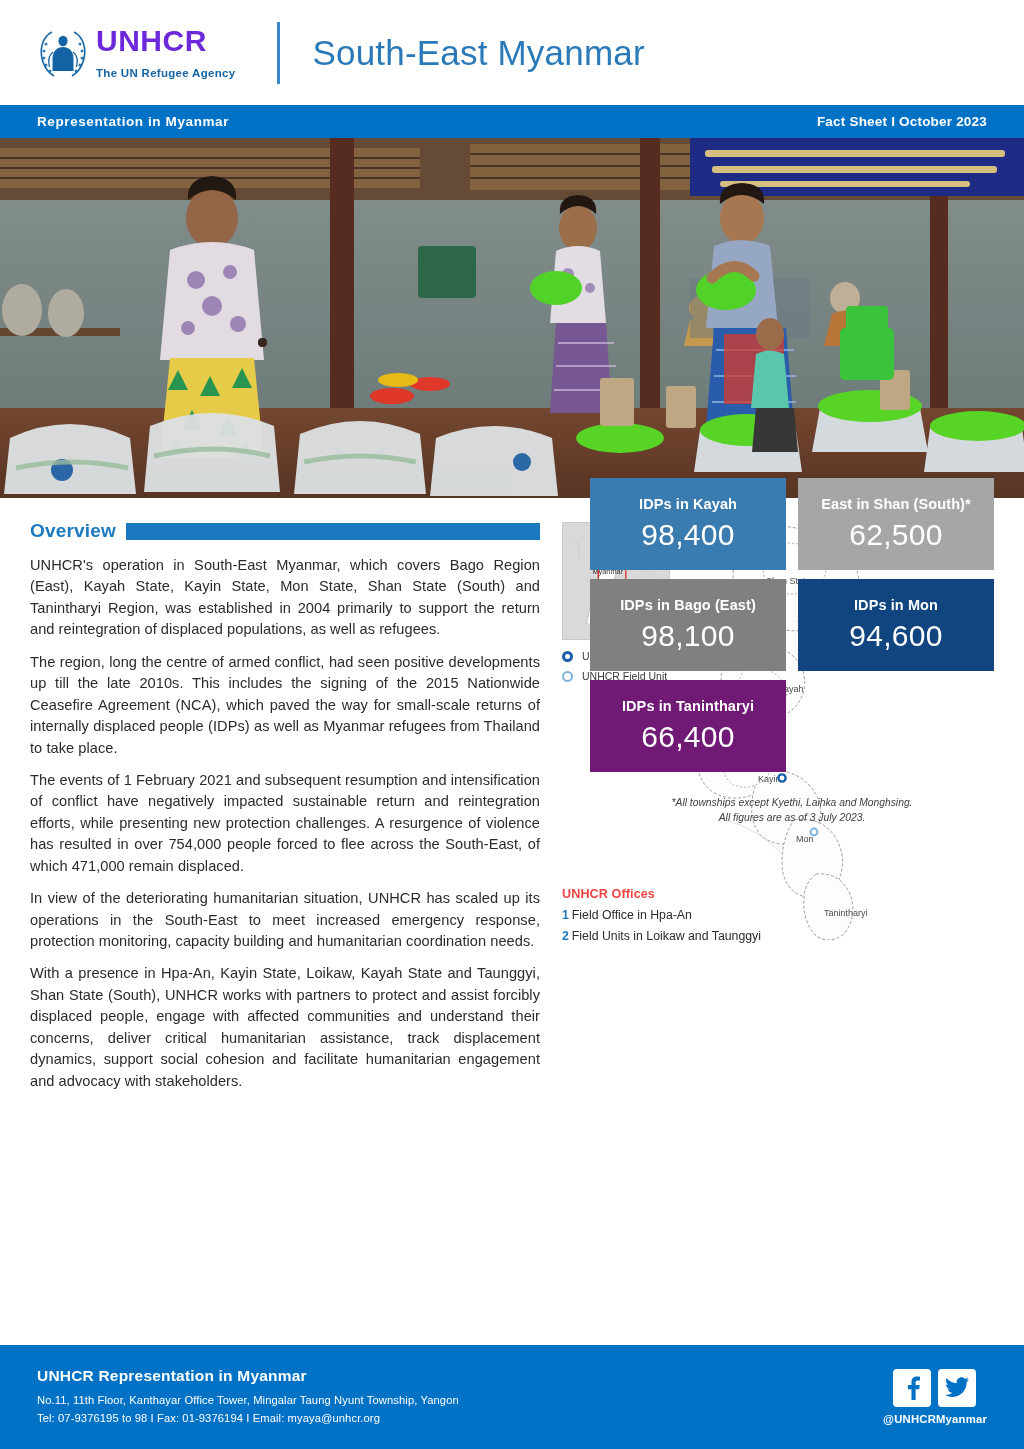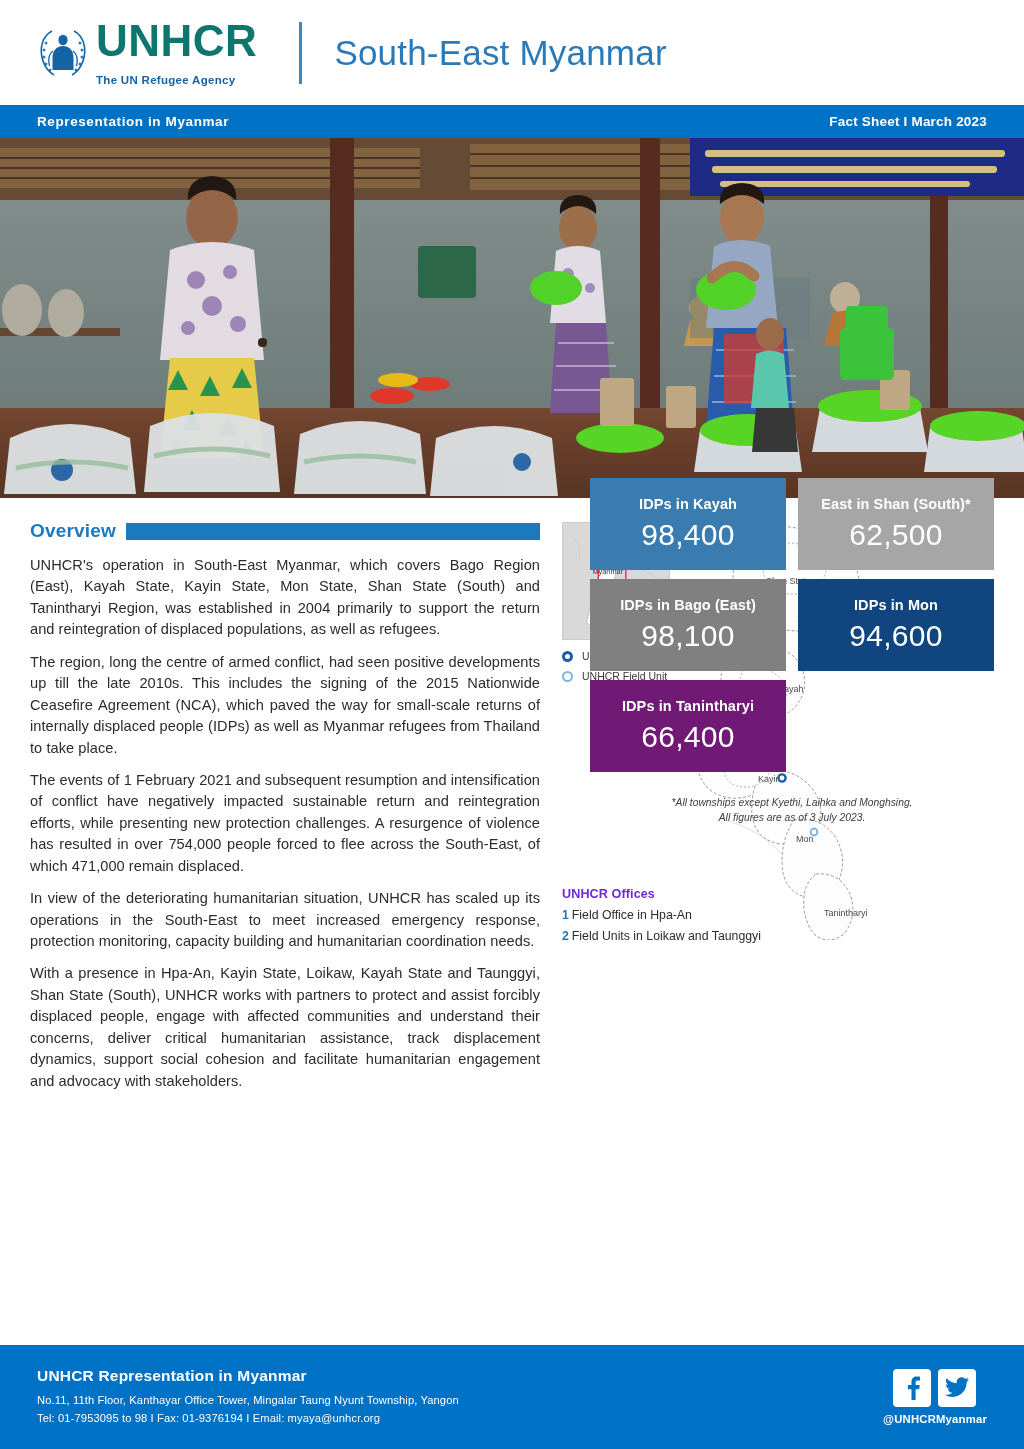--- a/index.html
+++ b/index.html
@@ -17,22 +17,22 @@
     height: 105px;
     display: flex;
     align-items: center;
     padding-left: 36px;
     background: #ffffff;
   }
   .logo-block { display: flex; align-items: center; }
   .logo-emblem { width: 54px; height: 58px; flex: 0 0 54px; }
   .logo-words { margin-left: 6px; }
   .logo-unhcr {
-    font-size: 44px; font-weight: bold; letter-spacing: .5px;
-    color: #0f766e; line-height: 0.98;
+    font-size: 30px; font-weight: bold; letter-spacing: .5px;
+    color: #6d28d9; line-height: 0.98;
     font-family: "Liberation Sans", sans-serif;
   }
   .logo-tag {
     font-size: 11.5px; font-weight: bold; color: #1464a5;
     letter-spacing: .3px; margin-top: 12px;
   }
   .title-divider {
     width: 3px; height: 62px; background: #3a87c8;
     margin: 0 32px 0 42px;
   }
@@ -106,21 +106,21 @@
   }
   .main-map svg { display:block; width:100%; height:100%; }
 
   .north { position: absolute; right: 22px; top: 6px; text-align: center; }
   .north .n-letter { font-size: 14px; font-weight: bold; color: #111; line-height: 1; }
   .north svg { display:block; margin: 2px auto 0; }
 
   
   .offices { position: absolute; left: 4px; top: 367px; }
   .offices-title {
-    font-size: 12.6px; font-weight: bold; color: #6d28d9;
+    font-size: 12.6px; font-weight: bold; color: #ef4444;
     margin-bottom: 7px; letter-spacing: .1px;
   }
   .office-row { font-size: 12.3px; color: #2b2b2b; margin-bottom: 7px; }
   .office-row .num { color: #1b79c0; font-weight: bold; margin-right: 3px; }
 
   
   .stats {
     position: absolute; left: 30px; top: 0;
     display: grid;
     grid-template-columns: 196px 196px;
@@ -201,21 +201,21 @@
         <div class="logo-unhcr">UNHCR</div>
         <div class="logo-tag">The UN Refugee Agency</div>
       </div>
     </div>
     <div class="title-divider"></div>
     <div class="page-title">South-East Myanmar</div>
   </div>
 
   <div class="subbar">
     <div>Representation in Myanmar</div>
-    <div class="subbar-right">Fact Sheet  I  March 2023</div>
+    <div class="subbar-right">Fact Sheet  I  October 2023</div>
   </div>
 
   <div class="photo">
     <svg viewBox="0 0 1024 360" preserveAspectRatio="none">
       <defs>
         <linearGradient id="wallg" x1="0" y1="0" x2="0" y2="1">
           <stop offset="0" stop-color="#8e9a97"></stop>
             <stop offset="1" stop-color="#6d7c7a"></stop>
         </linearGradient>
         <linearGradient id="floorg" x1="0" y1="0" x2="0" y2="1">
@@ -487,21 +487,21 @@
     <div class="stats-footnote">
       <div>*All townships except Kyethi, Laihka and Monghsing.</div>
       <div>All figures are as of 3 July 2023.</div>
     </div>
   </div>
 
   <div class="footer">
     <div>
       <div class="footer-title">UNHCR Representation in Myanmar</div>
       <div class="footer-line">No.11, 11th Floor, Kanthayar Office Tower, Mingalar Taung Nyunt Township, Yangon</div>
-      <div class="footer-line">Tel: 01-7953095 to 98 I Fax: 01-9376194 I Email: myaya@unhcr.org</div>
+      <div class="footer-line">Tel: 07-9376195 to 98 I Fax: 01-9376194 I Email: myaya@unhcr.org</div>
     </div>
     <div class="social">
       <div class="social-icons">
         <div class="sicon">
           <svg width="22" height="24" viewBox="0 0 22 24">
             <path d="M14.6 24v-10.7h3.6l0.54-4.2h-4.14V6.4c0-1.2 0.34-2 2.06-2H19V0.64C18.6 0.58 17.3 0.46 15.8 0.46c-3.16 0-5.32 1.92-5.32 5.46v3.18H6.9v4.2h3.58V24z" fill="#0072c6"></path>
           </svg>
         </div>
         <div class="sicon">
           <svg width="24" height="22" viewBox="0 0 24 22">

